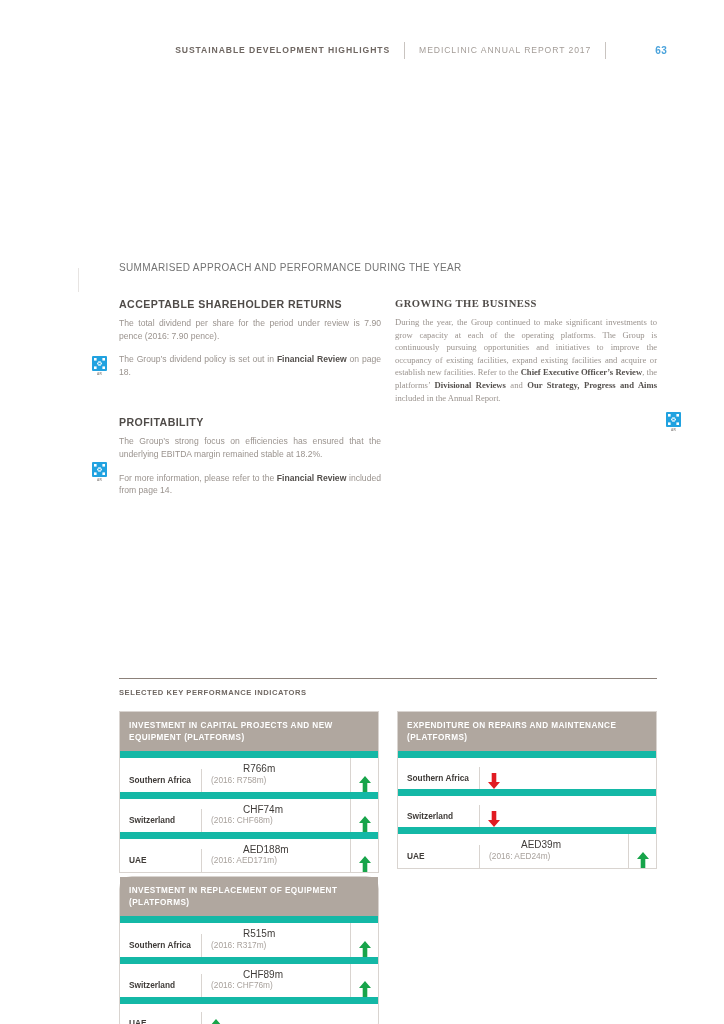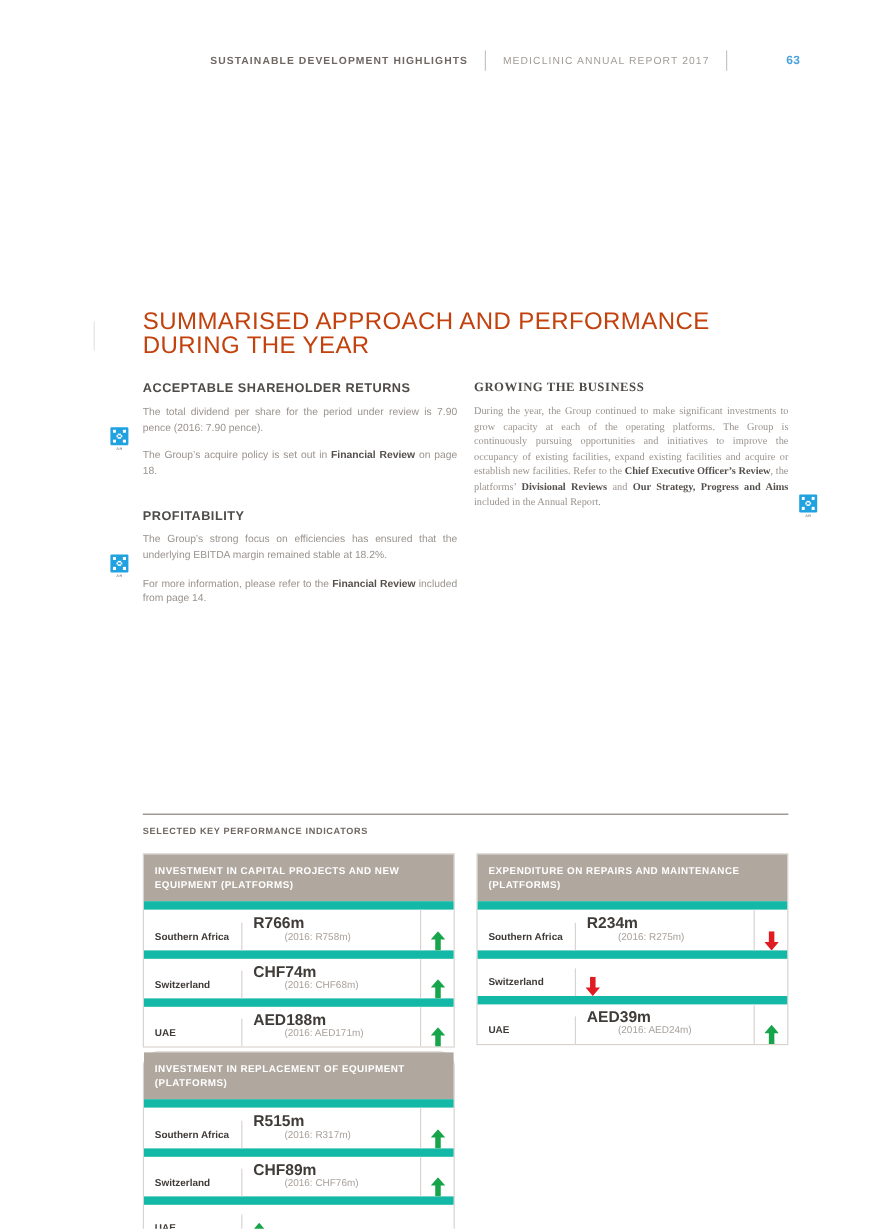--- a/index.html
+++ b/index.html
@@ -72,45 +72,45 @@
   
   .content {
     position: absolute;
     left: 119px;
     top: 258px;
     width: 538px;
   }
 
   h1.main-title {
     margin: 0 0 20px 0;
-    font-size: 20px;
+    font-size: 10px;
     font-weight: normal;
     line-height: 20px;
     letter-spacing: 0.35px;
-    color: #c2410c;
+    color: #737373;
   }
 
   .cols {
     display: flex;
     gap: 0;
     justify-content: center;
   }
   .col-left  { width: 262px; flex: 0 0 262px; }
   .col-gap   { width: 14px; flex: 0 0 14px; }
   .col-right { width: 262px; flex: 0 0 262px; font-family: Liberation Serif, serif; }
 
   h2.sec-title {
     margin: 0 0 7px 0;
     font-size: 10.6px;
     font-weight: bold;
     letter-spacing: 0.42px;
     color: #4f4b48;
     text-transform: uppercase;
   }
-  h2.sec-title.spaced { margin-top: 26px; }
+  h2.sec-title.spaced { margin-top: 38px; }
 
   p.body {
     margin: 0 0 11px 0;
     font-size: 8.6px;
     line-height: 12.6px;
     color: #9a938e;
     text-align: justify;
   }
   p.body:last-child { margin-bottom: 0; }
   p.body b { color: #54504d; font-weight: bold; }
@@ -215,30 +215,30 @@
     line-height: 10.6px;
     border-right: 1px solid #d9d4d0;
   }
   .kpi-vals {
     flex: 1 1 auto;
     padding: 6px 8px 6px 9px;
     box-sizing: border-box;
     border-right: 1px solid #d9d4d0;
   }
   .kpi-current {
-    font-size: 13px;
-    font-weight: bold;
+    font-size: 10px;
+    font-weight: normal;
     color: #3f3b38;
     line-height: 10.6px;
+    margin-left: 32px;
   }
   .kpi-prior {
     font-size: 8.3px;
     color: #a8a19c;
     line-height: 10.6px;
-    margin-left: 26px;
   }
   .kpi-trend {
     width: 27px;
     flex: 0 0 27px;
     display: flex;
     align-items: center;
     justify-content: center;
   }
   .arrow-up   { color: #17a44a; }
   .arrow-down { color: #e11b22; }
@@ -261,21 +261,21 @@
   <h1 class="main-title">SUMMARISED APPROACH AND PERFORMANCE DURING THE YEAR</h1>
 
   <div class="cols">
 
     <div class="col-left">
 
       <h2 class="sec-title">ACCEPTABLE SHAREHOLDER RETURNS</h2>
 
       <p class="body">The total dividend per share for the period under review is 7.90 pence (2016: 7.90 pence).</p>
 
-      <p class="body ar-para"><span>The Group’s acquire policy is set out in </span><b>Financial Review</b><span> on page 18.</span></p>
+      <p class="body ar-para"><span>The Group’s dividend policy is set out in </span><b>Financial Review</b><span> on page 18.</span></p>
 
       <h2 class="sec-title spaced">PROFITABILITY</h2>
 
       <p class="body">The Group’s strong focus on efficiencies has ensured that the underlying EBITDA margin remained stable at 18.2%.</p>
 
       <p class="body ar-para"><span>For more information, please refer to the </span><b>Financial Review</b><span> included from page 14.</span></p>
     </div>
 
     <div class="col-gap"></div>
 
@@ -389,24 +389,20 @@
             </svg>
         </div>
       </div>
     </div>
 
     <div class="kpi-table t2">
       <div class="kpi-thead">EXPENDITURE ON REPAIRS AND MAINTENANCE (PLATFORMS)</div>
 
       <div class="kpi-row">
         <div class="kpi-region">Southern Africa</div>
-        <div class="kpi-vals">
-          <div class="kpi-current">R234m</div>
-          <div class="kpi-prior">(2016: R275m)</div>
-        </div>
         <div class="kpi-trend">
           <svg class="arrow-down" width="12" height="16" viewBox="0 0 12 16">
               <path d="M6 16 L12 9 L8.3 9 L8.3 0 L3.7 0 L3.7 9 L0 9 Z" fill="currentColor"></path>
             </svg>
         </div>
       </div>
 
       <div class="kpi-row">
         <div class="kpi-region">Switzerland</div>
         <div class="kpi-trend">

